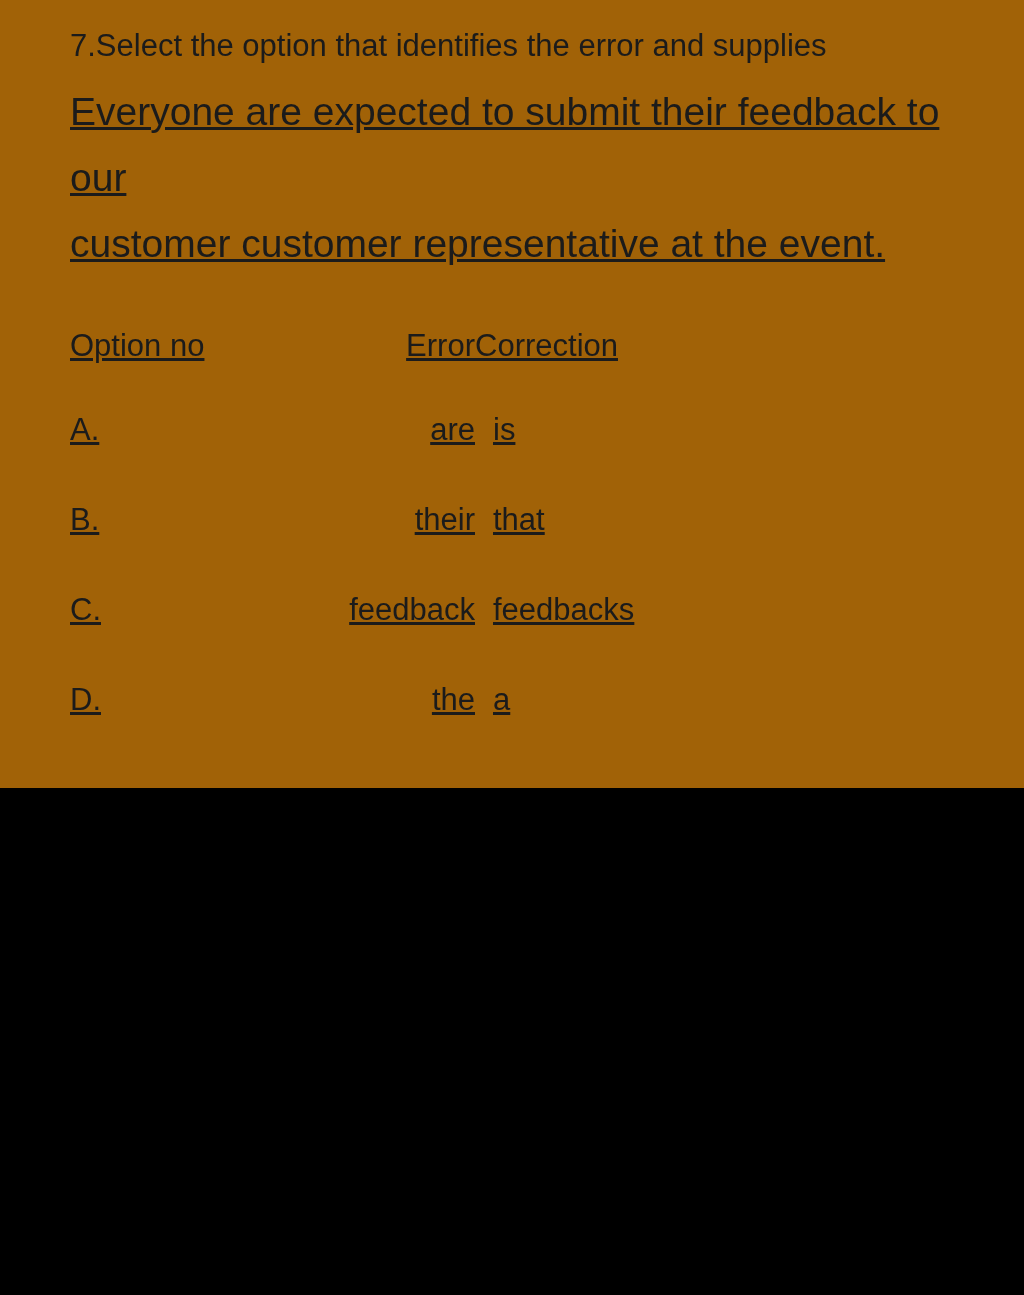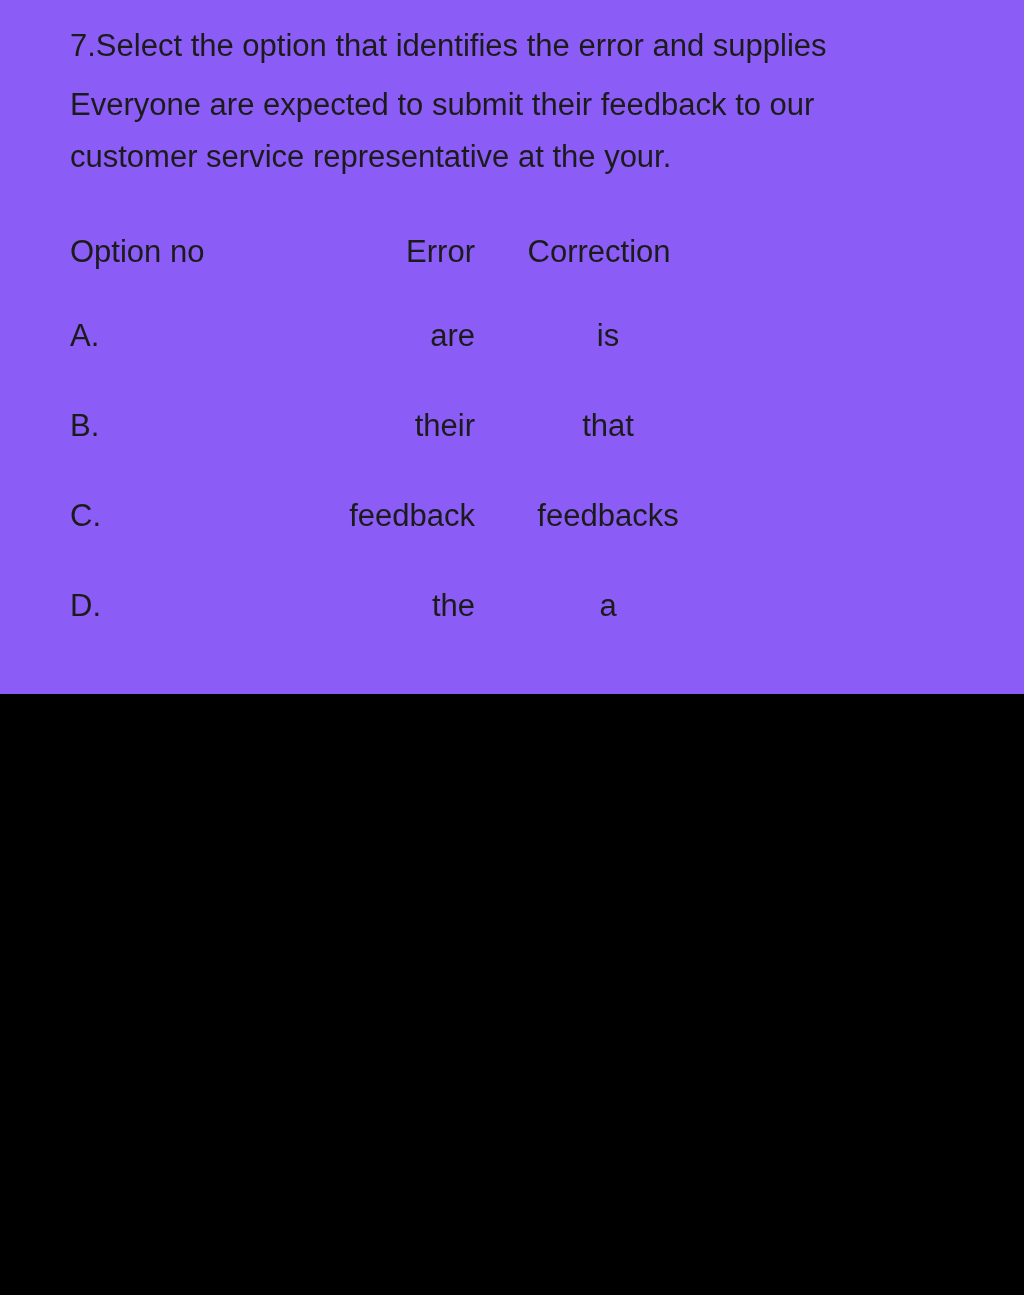--- a/index.html
+++ b/index.html
@@ -4,47 +4,49 @@
 <style>
   html, body {
     margin: 0;
     padding: 0;
     width: 1024px;
     height: 1295px;
     background: #000;
     font-family: Arial, Helvetica, sans-serif;
   }
   .page {
-    background: #8b5cf6;
+    background: #a16207;
     width: 1024px;
     box-sizing: border-box;
     padding: 20px 70px 40px 70px;
     color: #1b1b1b;
   }
   .question-prompt {
     font-size: 31px;
     line-height: 1.7;
     margin-bottom: 6px;
   }
   .sentence {
-    font-size: 31px;
+    font-size: 39px;
     line-height: 1.7;
     margin-bottom: 50px;
+    text-decoration: underline;
   }
   .options-table {
     font-size: 31px;
     border-collapse: collapse;
   }
   .options-table td {
     padding: 0;
     vertical-align: top;
+    text-decoration: underline;
   }
   .col-option { width: 155px; }
   .col-error  { width: 200px; text-align: right; }
-  .col-corr   { width: 230px; text-align: center; }
+  .col-corr   { width: 230px; text-align: left; }
   .header-row td {
     padding-bottom: 48px;
   }
   .data-row td {
     padding-bottom: 54px;
   }
   .data-row:last-child td {
     padding-bottom: 30px;
   }
   
@@ -55,21 +57,21 @@
 <body>
 
 <div class="page">
 
   <div class="question-prompt">
     <span>7.</span><span>Select the option that identifies the error and supplies</span><br>
   </div>
 
   <div class="sentence">
     <span>Everyone are expected to submit their feedback to our</span><br>
-    <span>customer service representative at the your.</span>
+    <span>customer customer representative at the event.</span>
   </div>
 
   <table class="options-table">
     <tbody>
         <tr class="header-row">
       <td class="col-option">Option no</td>
       <td class="col-error">Error</td>
       <td class="col-corr">Correction</td>
     </tr>
     <tr class="data-row">

